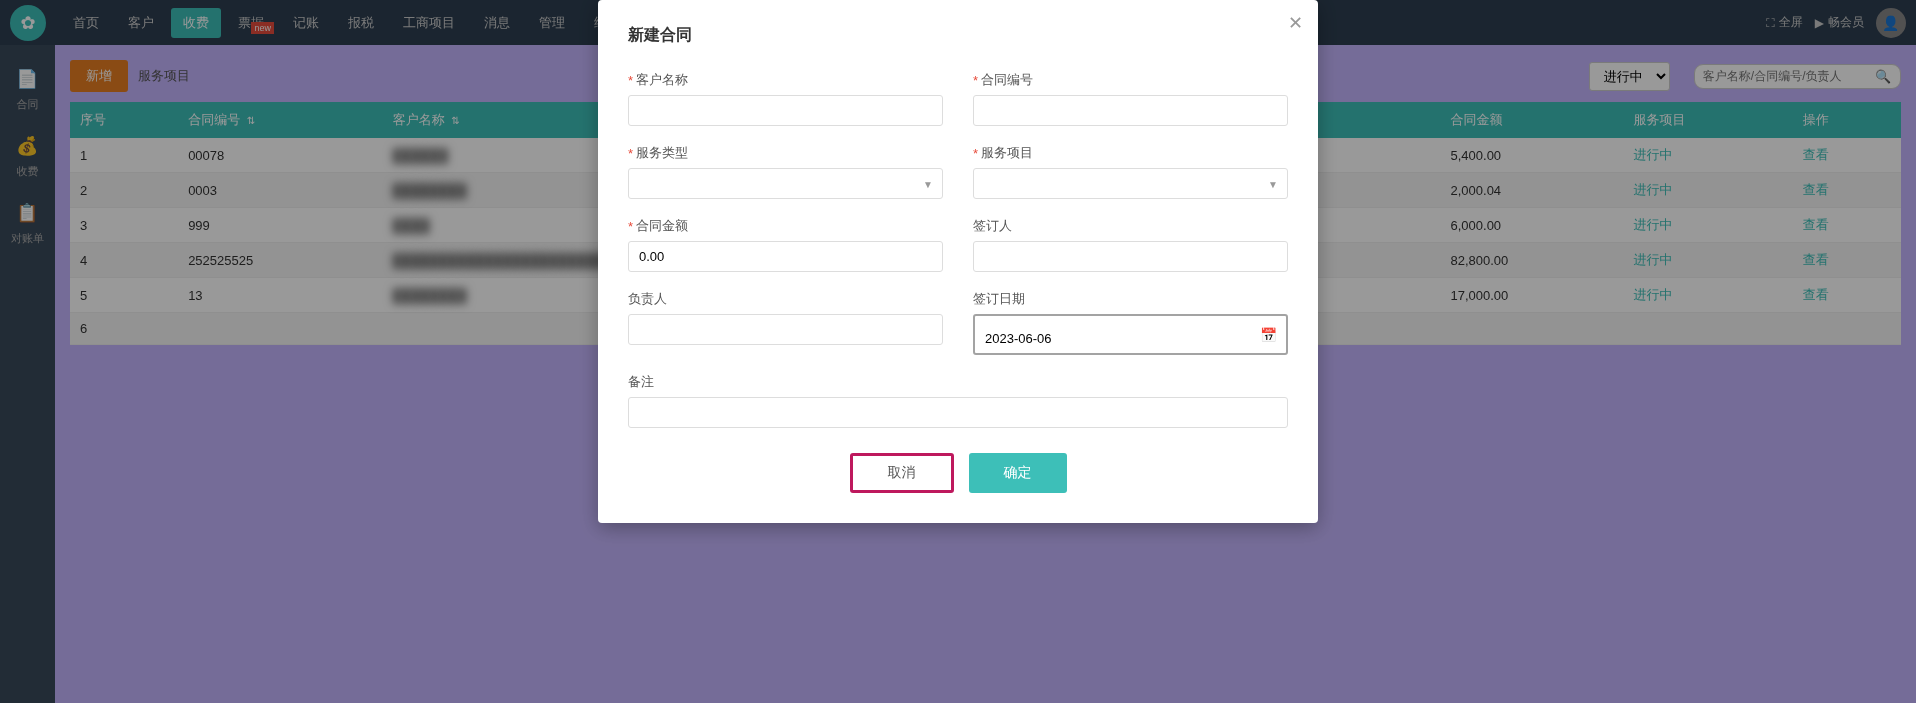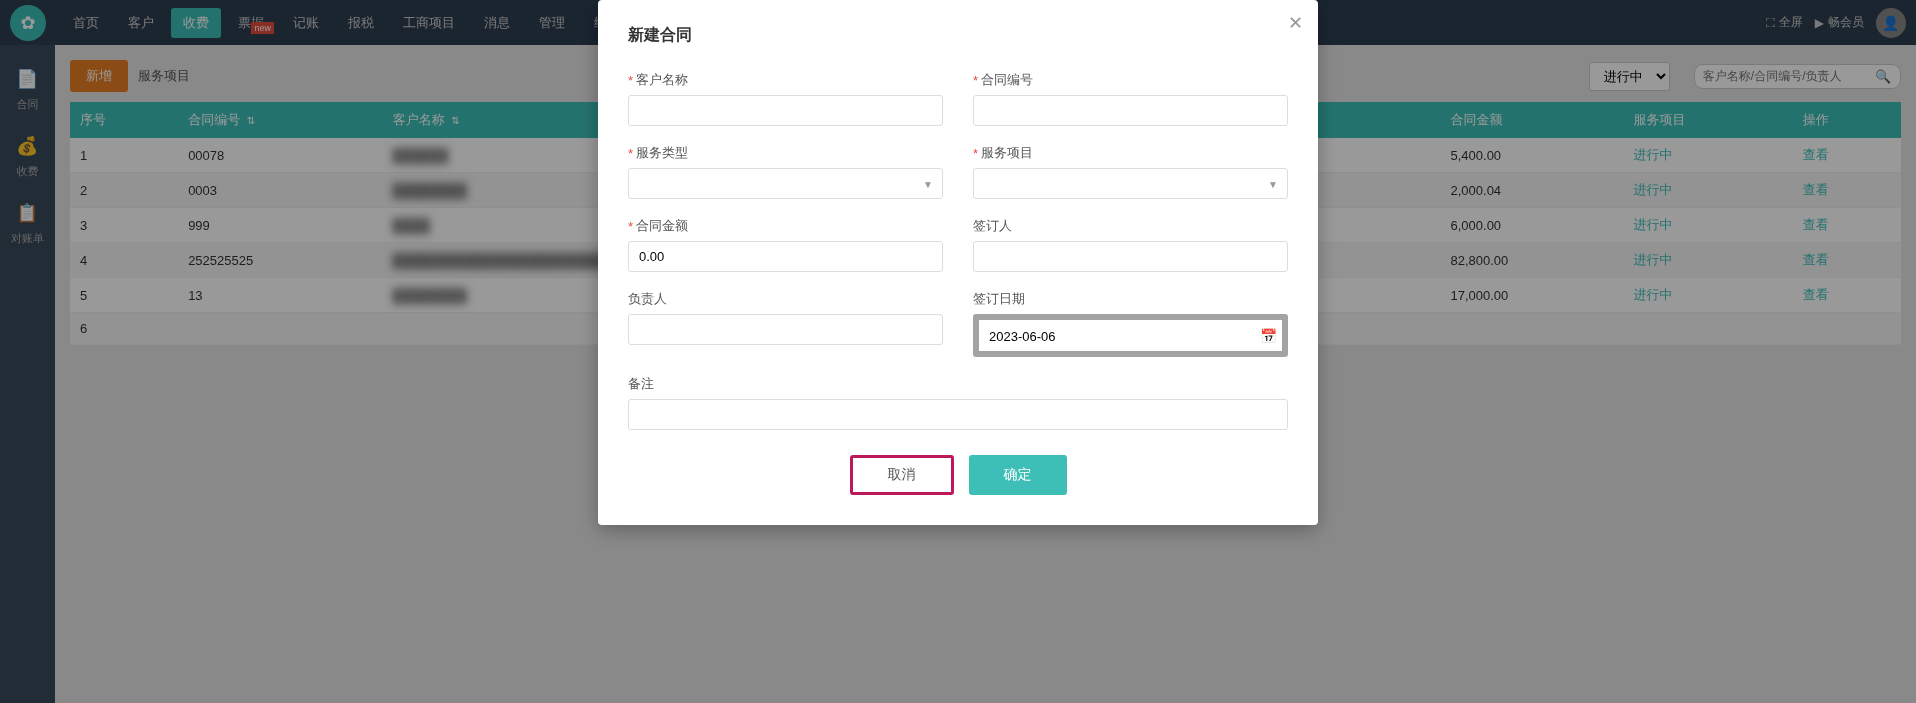--- a/index.html
+++ b/index.html
@@ -101,21 +101,21 @@
     }
     .sidebar-item .icon-box {
       width: 28px; height: 28px;
       display: flex; align-items: center; justify-content: center;
       font-size: 18px;
     }
 
     
     .content {
       flex: 1;
-      background: #e5e5e5;
+      background: #c4b5fd;
       padding: 15px;
       overflow: auto;
       position: relative;
     }
 
     
     .toolbar {
       display: flex;
       align-items: center;
       margin-bottom: 10px;
@@ -279,23 +279,23 @@
       top: 50%;
       transform: translateY(-50%);
       font-size: 10px;
       color: #999;
       pointer-events: none;
     }
     .date-input-wrapper {
       position: relative;
     }
     .date-input-wrapper input {
-      border: 6px solid #a3a3a3;
-      border-radius: 3px;
-      padding: 9px 35px 7px 10px;
+      border: 2px solid #a3a3a3;
+      border-radius: 3px;
+      padding: 15px 35px 7px 10px;
       font-size: 13px;
       outline: none;
       width: 100%;
     }
     .date-icon {
       position: absolute;
       right: 10px;
       top: 50%;
       transform: translateY(-50%);
       color: #999;

